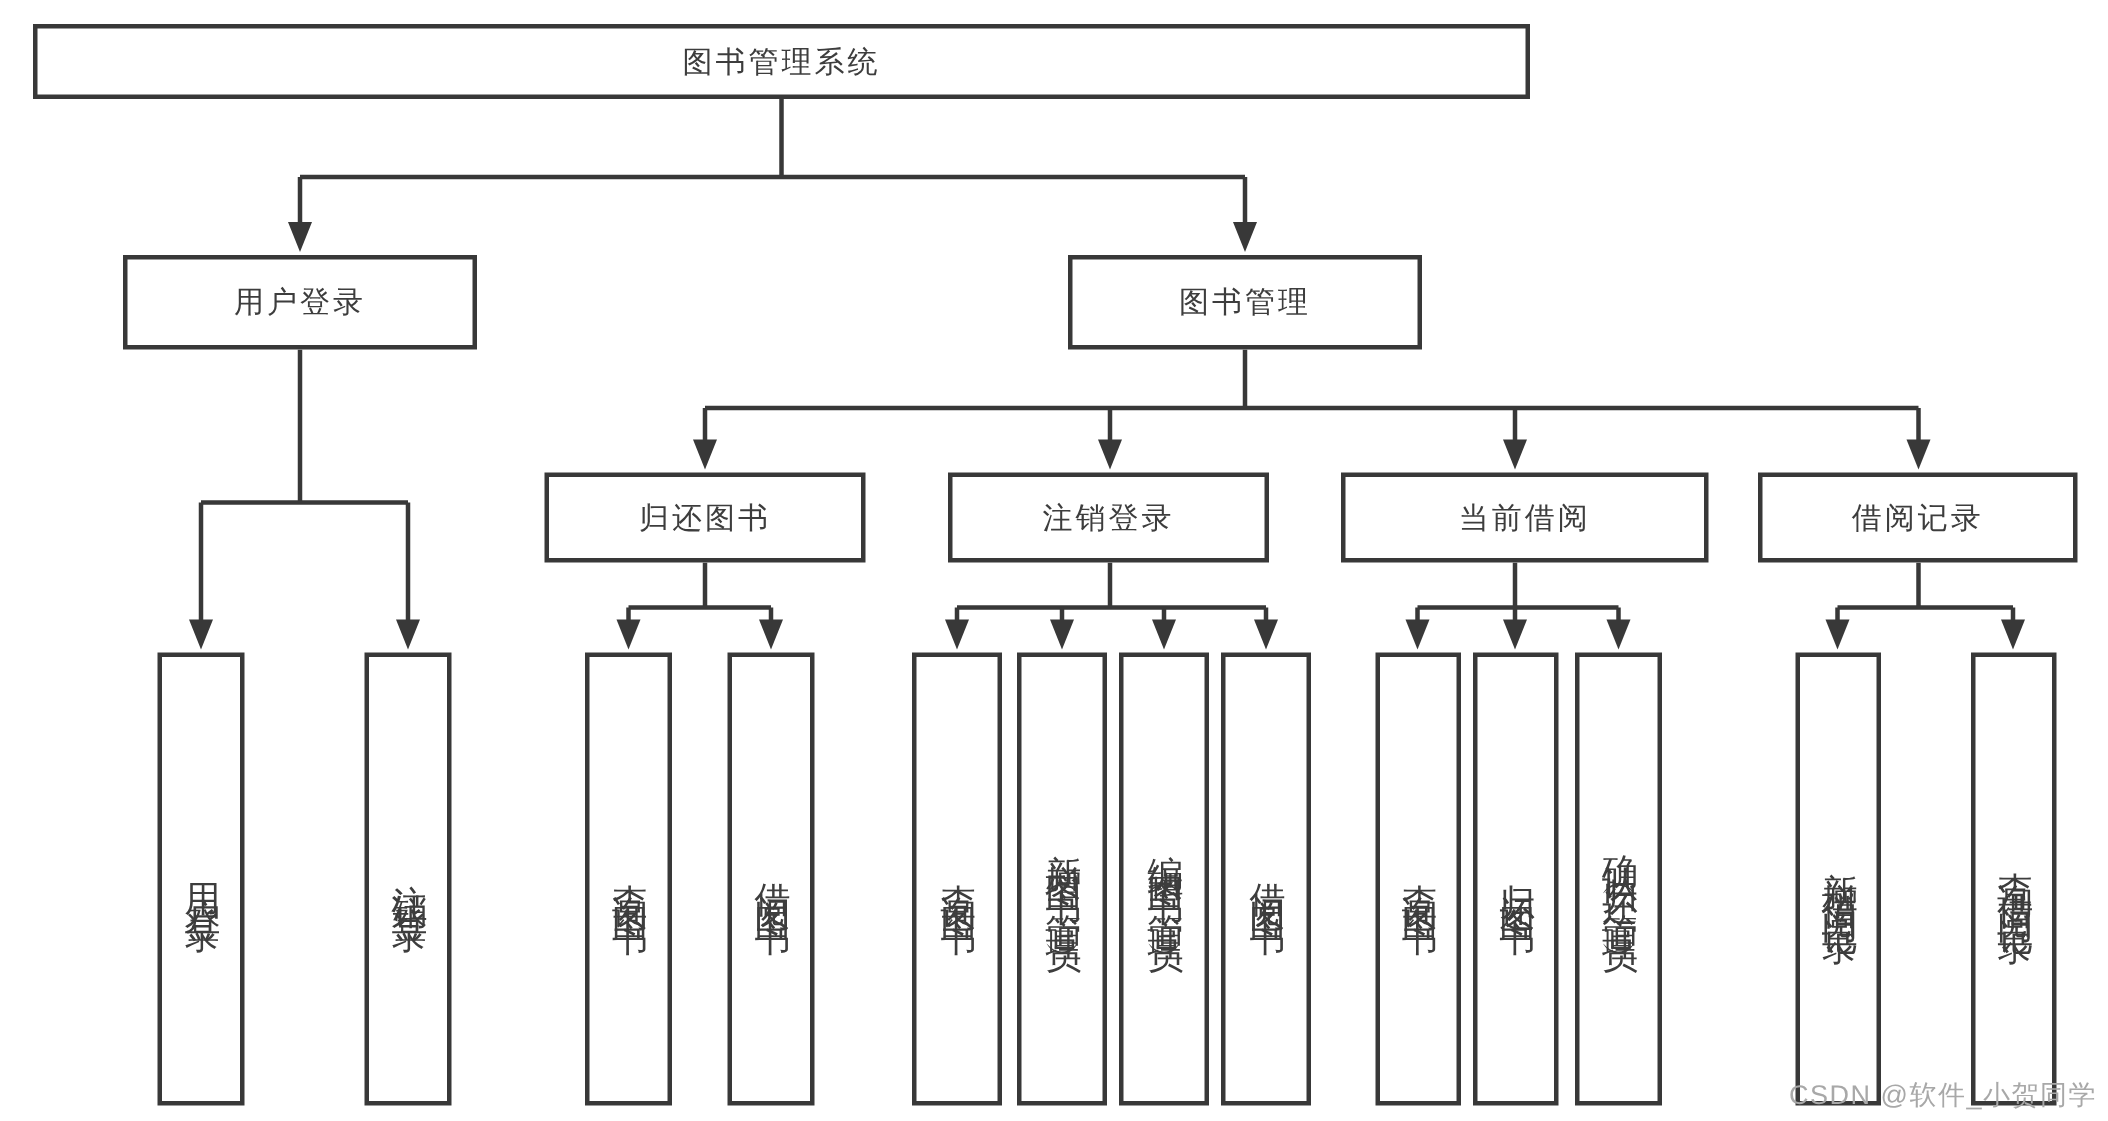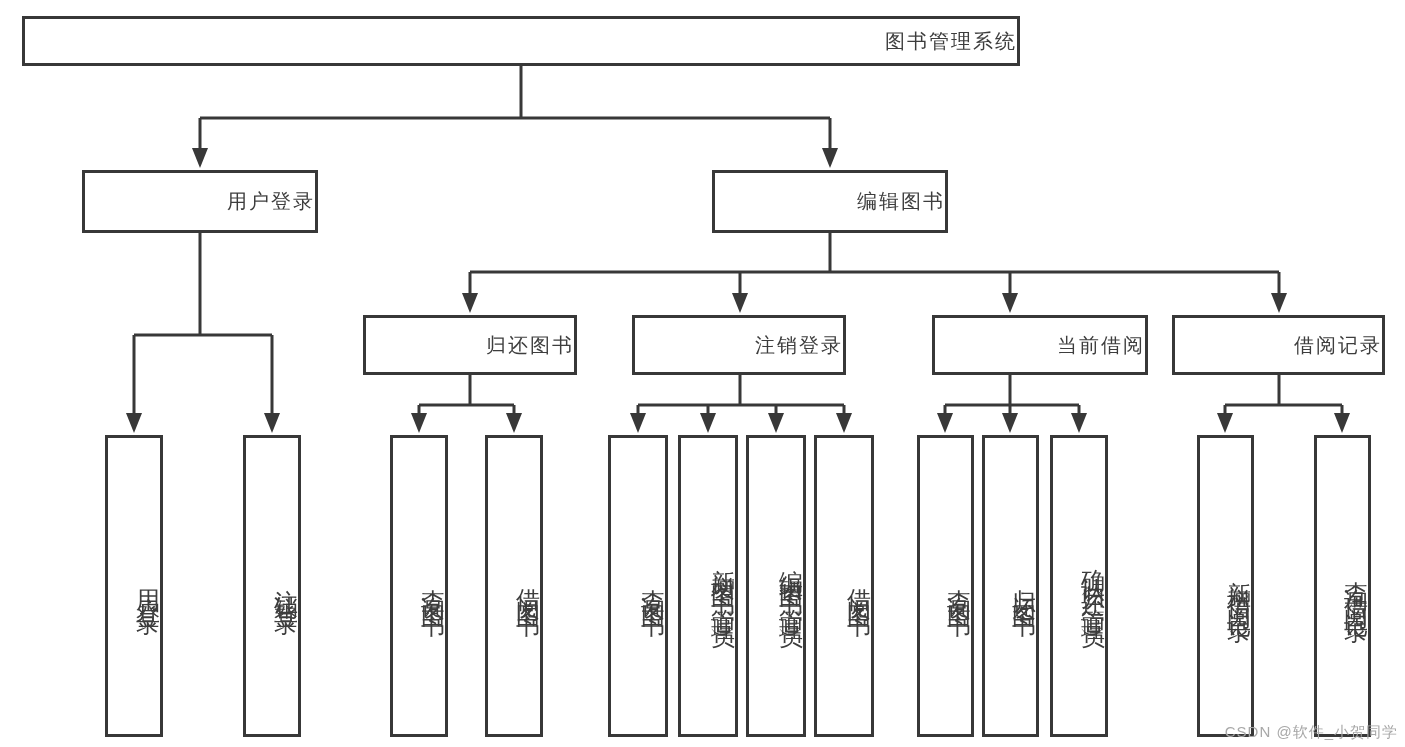--- a/index.html
+++ b/index.html
@@ -30,39 +30,39 @@
     fill: none;
   }
   .arrowhead { fill: var(--line-color); stroke: none; }
   .box {
     position: absolute;
     box-sizing: border-box;
     background: var(--box-bg);
     border: 3px solid var(--line-color);
     display: flex;
     align-items: center;
-    justify-content: flex-end;
+    justify-content: center;
     color: var(--text-color);
   }
   .h-box { font-size: 20px; letter-spacing: 2px; }
   .h-box span { white-space: nowrap; }
   .v-box span {
     writing-mode: vertical-rl;
     text-orientation: mixed;
     font-size: 24px;
     line-height: 1;
     letter-spacing: 8px;
     white-space: nowrap;
     max-height: 294px;
   }
   .watermark {
     position: absolute;
     right: 7px;
     bottom: 5px;
-    font-size: 15px;
+    font-size: 18px;
     letter-spacing: 1px;
     color: var(--watermark-color);
     z-index: 10;
     white-space: nowrap;
   }
 </style>
 </head>
 <body>
 
 <svg class="connector-layer" width="1405" height="747" viewBox="0 0 1405 747" xmlns="http://www.w3.org/2000/svg">
@@ -109,30 +109,30 @@
 </svg>
 
 <div class="box h-box" style="left:22px;top:16px;width:998px;height:50px">
   <span>图书管理系统</span>
 </div>
 
 <div class="box h-box" style="left:82px;top:170px;width:236px;height:63px">
   <span>用户登录</span>
 </div>
 <div class="box h-box" style="left:712px;top:170px;width:236px;height:63px">
-  <span>编辑图书</span>
+  <span>图书管理</span>
 </div>
 
 <div class="box h-box" style="left:363px;top:315px;width:214px;height:60px">
   <span>归还图书</span>
 </div>
 <div class="box h-box" style="left:632px;top:315px;width:214px;height:60px">
   <span>注销登录</span>
 </div>
-<div class="box h-box" style="left:932px;top:315px;width:216px;height:60px">
+<div class="box h-box" style="left:894px;top:315px;width:245px;height:60px">
   <span>当前借阅</span>
 </div>
 <div class="box h-box" style="left:1172px;top:315px;width:213px;height:60px">
   <span>借阅记录</span>
 </div>
 
 <div class="box v-box" style="left:105px;top:435px;width:58px;height:302px">
   <span>用户登录</span>
 </div>
 <div class="box v-box" style="left:243px;top:435px;width:58px;height:302px">

